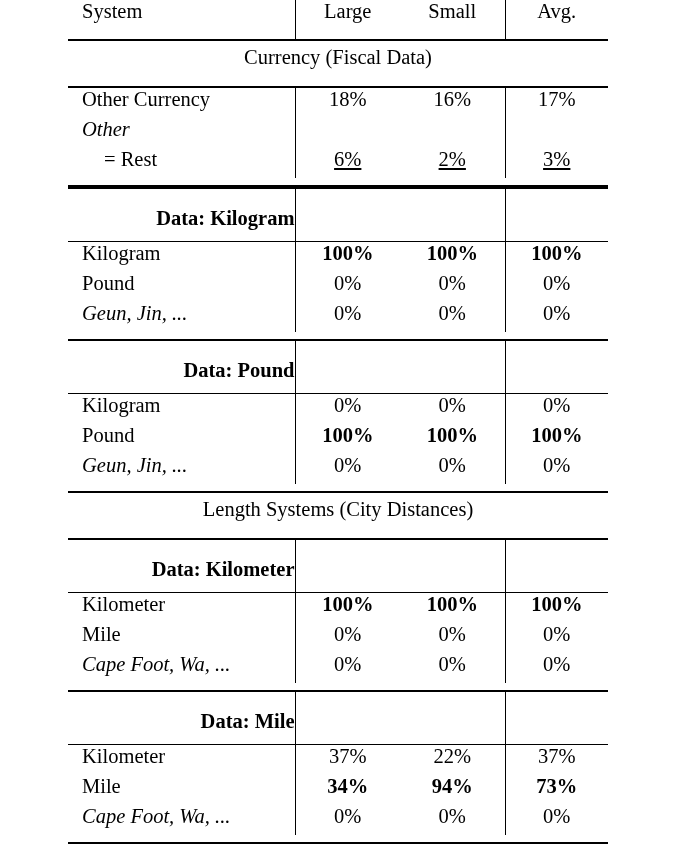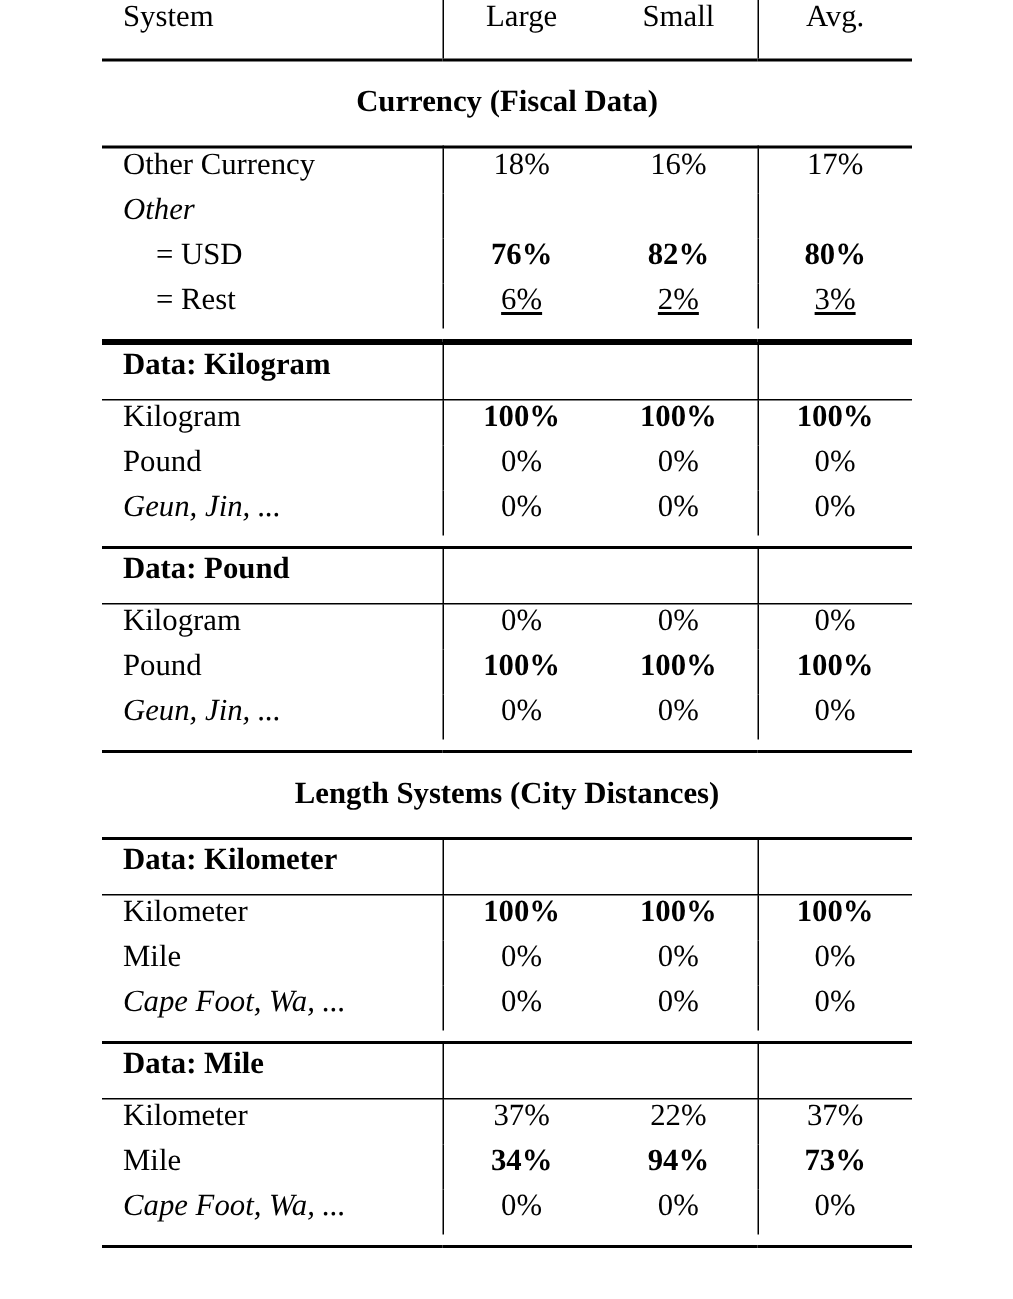--- a/index.html
+++ b/index.html
@@ -91,31 +91,32 @@
   .spacer-sm td {
     height: 7px;
     line-height: 0;
     font-size: 0;
     padding: 0;
   }
 
   
   tr.section-row td {
     text-align: center;
-    font-weight: bold;
+    font-weight: normal;
     height: 36px;
-    padding-top: 17px;
+    padding-top: 6px;
     padding-bottom: 3px;
   }
 
   
   tr.sub-row td.lbl {
     font-weight: bold;
     height: 32px;
-    padding-top: 3px;
+    padding-top: 19px;
+    text-align: right;
   }
 
   
   .b  { font-weight: bold; }
   .it { font-style: italic; }
   .un { text-decoration: underline; }
   .indent { padding-left: 36px !important; }
 </style>
 </head>
 <body>
@@ -150,26 +151,20 @@
           <td class="num">16%</td>
           <td class="num vrule-r">17%</td>
         </tr>
         <tr class="data-row">
           <td class="lbl it">Other</td>
           <td class="num vrule-l">&nbsp;</td>
           <td class="num">&nbsp;</td>
           <td class="num vrule-r">&nbsp;</td>
         </tr>
         <tr class="data-row">
-          <td class="lbl  indent">= USD</td>
-          <td class="num vrule-l b">76%</td>
-          <td class="num b">82%</td>
-          <td class="num vrule-r b">80%</td>
-        </tr>
-        <tr class="data-row">
           <td class="lbl  indent">= Rest</td>
           <td class="num vrule-l un">6%</td>
           <td class="num un">2%</td>
           <td class="num vrule-r un">3%</td>
         </tr>
         <tr class="spacer-sm">
           <td colspan="4"></td>
         </tr>
         <tr class="rule-thick">
           <td colspan="4"></td>

